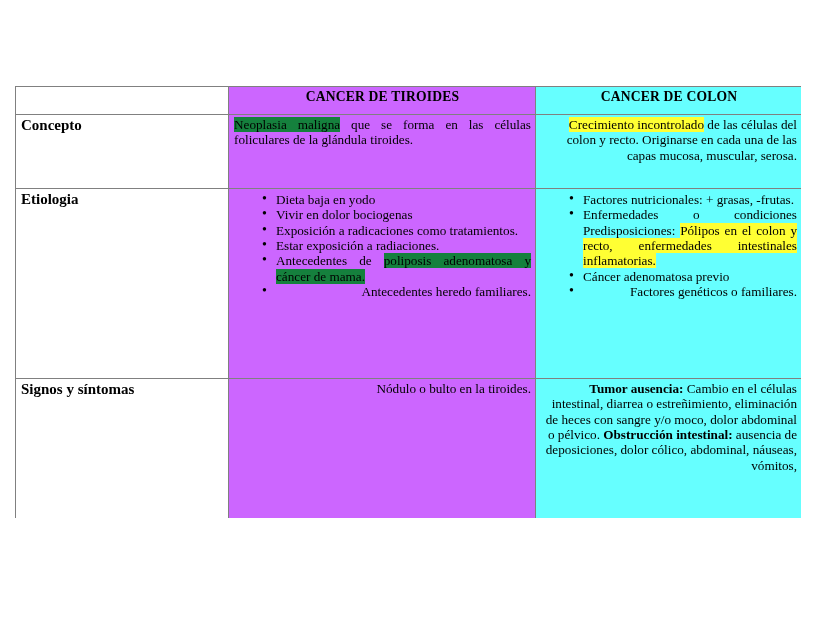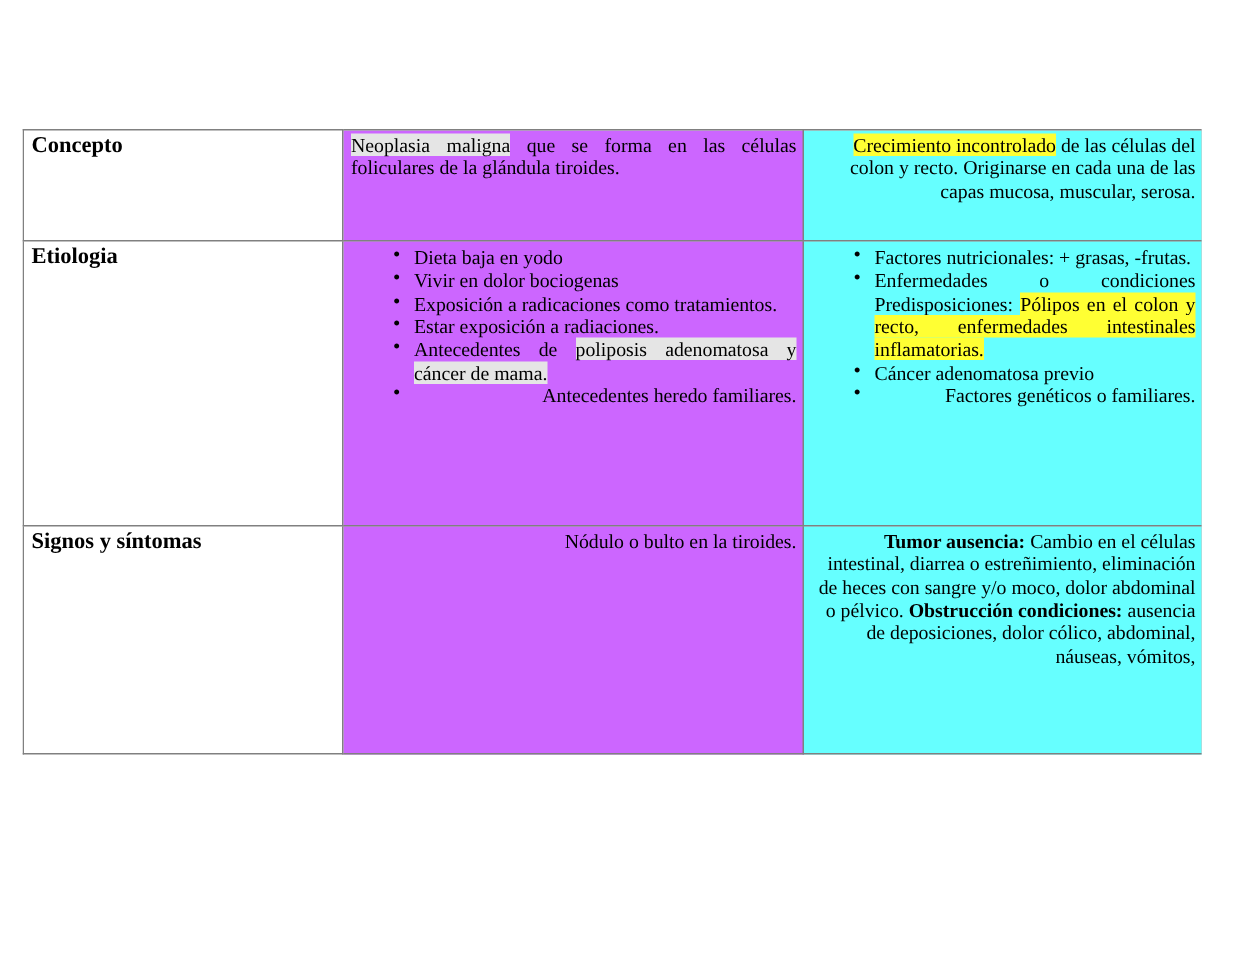--- a/index.html
+++ b/index.html
@@ -100,21 +100,21 @@
     position: absolute;
     left: -14px;
     top: -1px;
     font-size: 14px;
     line-height: 1.16;
   }
   ul.bullets > li:last-child { text-align: right; }
 
   
   .hl-magenta {
-    background: #e5e5e5;
+    background: #15803d;
     box-decoration-break: clone;
     -webkit-box-decoration-break: clone;
   }
   .hl-yellow {
     background: #ffff33;
     box-decoration-break: clone;
     -webkit-box-decoration-break: clone;
   }
   .bold { font-weight: bold; }
 
@@ -130,20 +130,25 @@
 
   <div id="table-clip">
     <table class="compare">
       <colgroup>
         <col class="c1">
           <col class="c2">
           <col class="c3">
       </colgroup>
       <tbody>
 
+        <tr class="row-hdr">
+          <td class="cell-white hdr"></td>
+          <td class="cell-purple hdr">CANCER DE TIROIDES</td>
+          <td class="cell-cyan hdr">CANCER DE COLON</td>
+        </tr>
 
         <tr class="row-tall-a">
           <td class="cell-white rowlabel">Concepto</td>
           <td class="cell-purple">
             <p class="body-para"><span class="hl-magenta">Neoplasia maligna</span><span> que se forma en las células foliculares de la glándula tiroides.</span></p>
           </td>
           <td class="cell-cyan">
             <p class="body-para left"><span class="hl-yellow">Crecimiento incontrolado</span><span> de las células del colon y recto. Originarse en cada una de las capas mucosa, muscular, serosa.</span></p>
           </td>
         </tr>
@@ -169,21 +174,21 @@
               </ul>
           </td>
         </tr>
 
         <tr class="row-tall-c">
           <td class="cell-white rowlabel">Signos y síntomas</td>
           <td class="cell-purple">
             <p class="body-para left"><span>Nódulo o bulto en la tiroides.</span></p>
           </td>
           <td class="cell-cyan">
-            <p class="body-para left"><span class="bold">Tumor ausencia:</span><span> Cambio en el células intestinal, diarrea o estreñimiento, eliminación de heces con sangre y/o moco, dolor abdominal o pélvico.</span><span class="bold"> Obstrucción condiciones:</span><span> ausencia de deposiciones, dolor cólico, abdominal, náuseas, vómitos,</span></p>
+            <p class="body-para left"><span class="bold">Tumor ausencia:</span><span> Cambio en el células intestinal, diarrea o estreñimiento, eliminación de heces con sangre y/o moco, dolor abdominal o pélvico.</span><span class="bold"> Obstrucción intestinal:</span><span> ausencia de deposiciones, dolor cólico, abdominal, náuseas, vómitos,</span></p>
           </td>
         </tr>
 
       </tbody>
     </table>
   </div>
 
 </div>
 
 </body></html>

